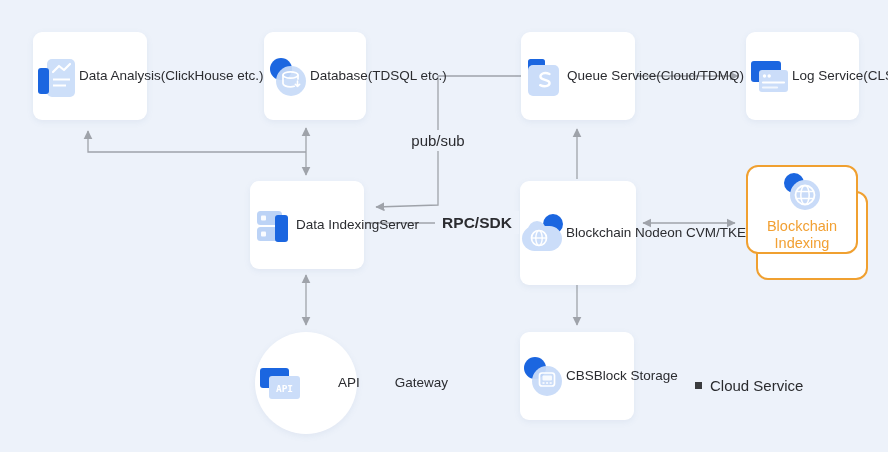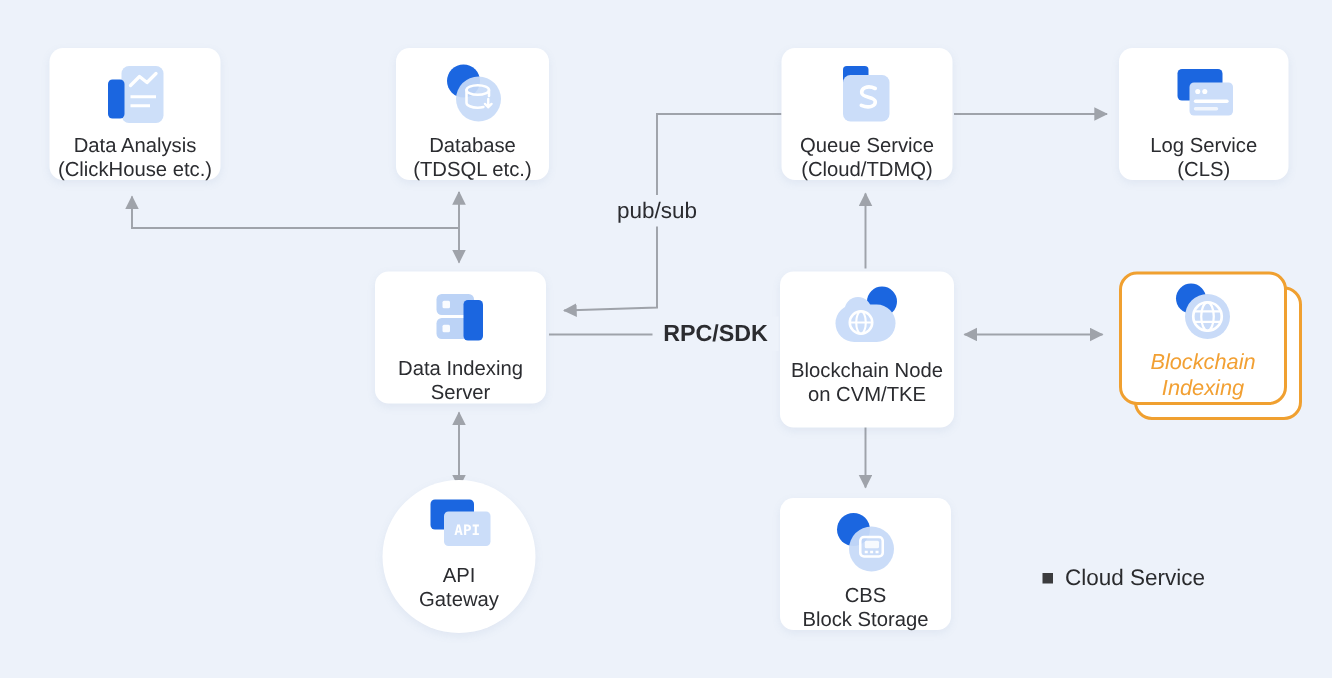--- a/index.html
+++ b/index.html
@@ -10,21 +10,21 @@
   .stage{
     position:relative;
     width:888px;height:452px;
     background:#edf2fa;
     overflow:hidden;
   }
   .edges{position:absolute;left:0;top:0;z-index:1;}
   .card{
     position:absolute;z-index:2;
     background:#ffffff;border-radius:9px;
-    display:flex;flex-direction:column;align-items:center;
+    display:flex;align-items:center;
     box-shadow:0 2px 6px rgba(110,135,180,0.10);
     box-sizing:border-box;
   }
   .iconwrap{
     height:52px;display:flex;align-items:center;justify-content:center;
     margin-top:6px;
   }
   .lbl{
     font-size:13.5px;line-height:15.5px;color:#2b2c30;text-align:center;
     white-space:nowrap;
@@ -163,36 +163,36 @@
         <circle cx="19" cy="25" r="7.5" stroke="#ffffff" stroke-width="1.7" fill="none"></circle>
         <ellipse cx="19" cy="25" rx="3.2" ry="7.5" stroke="#ffffff" stroke-width="1.4" fill="none"></ellipse>
         <line x1="11.5" y1="25" x2="26.5" y2="25" stroke="#ffffff" stroke-width="1.4"></line>
       </svg>
     </div>
     <div class="lbl">Blockchain Node</div>
     <div class="lbl">on CVM/TKE</div>
   </div>
 
   <div class="web3card back" style="left:756px;top:191px;width:112px;height:89px;"></div>
-  <div class="web3card" style="left:746px;top:181px;width:112px;height:89px;font-style:italic;">
+  <div class="web3card" style="left:746px;top:165px;width:112px;height:89px;">
     <div class="iconwrap" style="height:50px;margin-top:4px;">
       <svg width="46" height="46" viewBox="0 0 46 46">
         <circle cx="15" cy="11" r="10" fill="#1b66e0"></circle>
         <circle cx="26" cy="23" r="15" fill="#c9dbf8"></circle>
         <circle cx="26" cy="23" r="9.5" stroke="#ffffff" stroke-width="1.8" fill="none"></circle>
         <ellipse cx="26" cy="23" rx="4.2" ry="9.5" stroke="#ffffff" stroke-width="1.5" fill="none"></ellipse>
         <line x1="17.5" y1="19.5" x2="34.5" y2="19.5" stroke="#ffffff" stroke-width="1.5"></line>
         <line x1="17.5" y1="26.5" x2="34.5" y2="26.5" stroke="#ffffff" stroke-width="1.5"></line>
       </svg>
     </div>
     <div class="lbl">Blockchain</div>
     <div class="lbl">Indexing</div>
   </div>
 
-  <div class="card circle" style="left:255px;top:320px;width:102px;height:102px;">
+  <div class="card circle" style="left:255px;top:332px;width:102px;height:102px;gap:35px;">
     <div class="iconwrap" style="margin-top:8px;height:48px;">
       <svg width="48" height="44" viewBox="0 0 48 44">
         <rect x="5" y="3" width="29" height="20" rx="3" fill="#1b66e0"></rect>
         <rect x="14" y="11" width="31" height="23" rx="3" fill="#cbddf9"></rect>
         <text x="29.5" y="26.5" text-anchor="middle" font-family="DejaVu Sans Mono, monospace" font-size="9.5" font-weight="bold" fill="#ffffff">API</text>
       </svg>
     </div>
     <div class="lbl">API</div>
     <div class="lbl">Gateway</div>
   </div>

